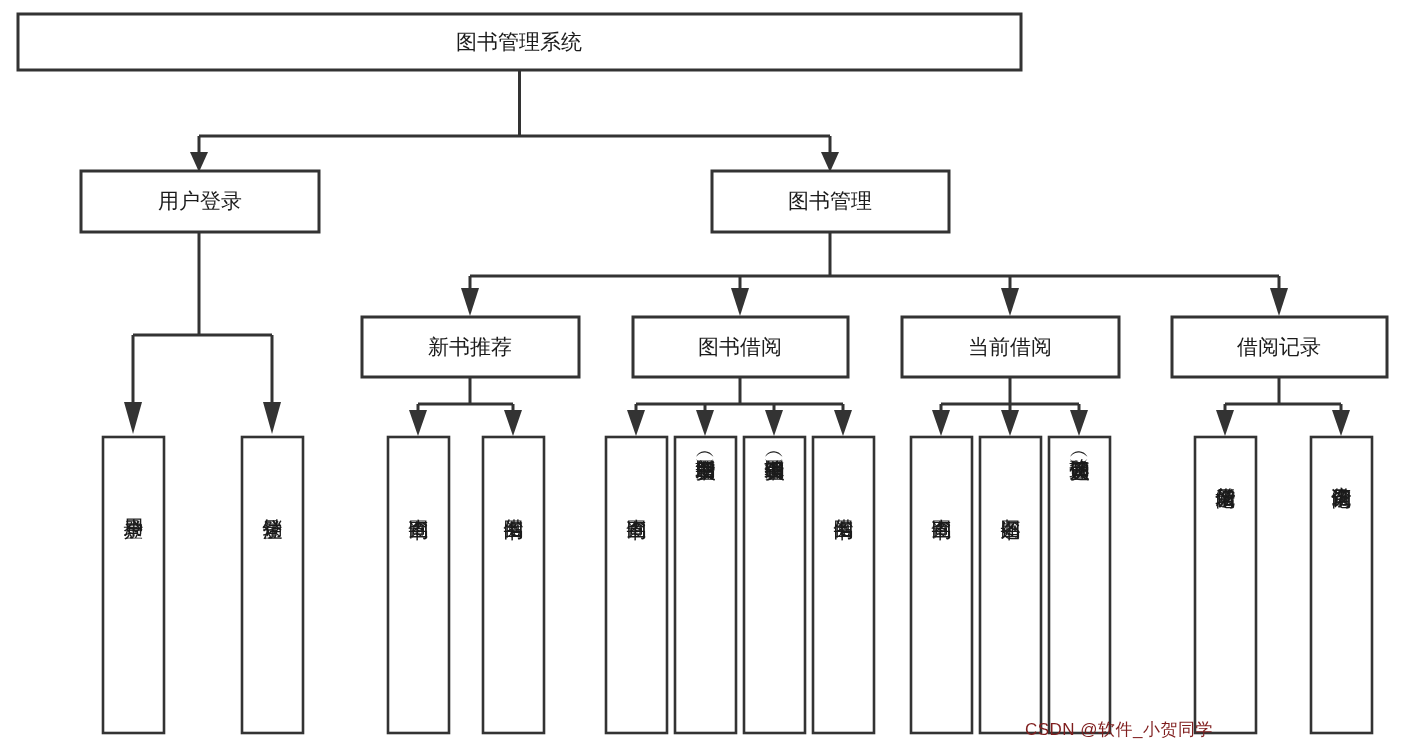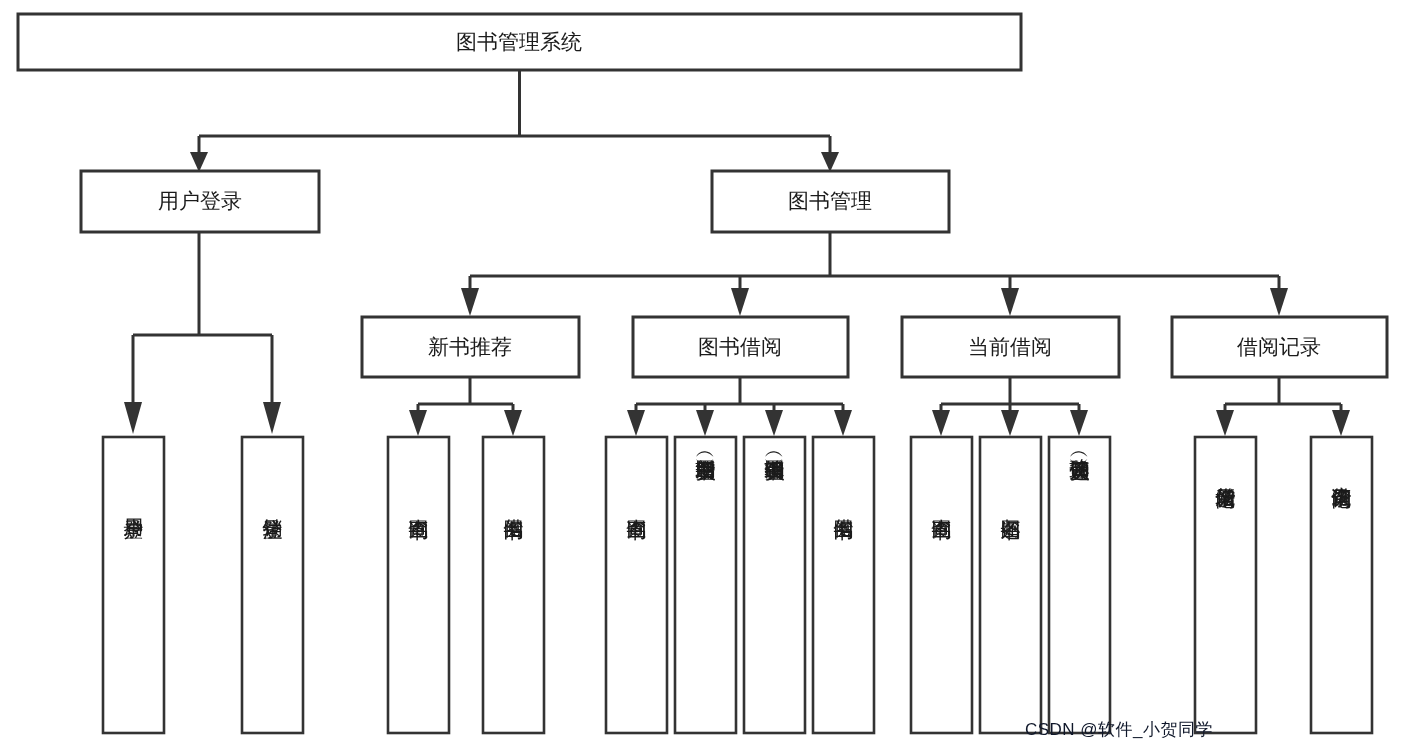--- a/index.html
+++ b/index.html
@@ -74,21 +74,21 @@
     letter-spacing: 0.5px;
     white-space: nowrap;
     text-align: center;
   }
   .watermark {
     position: absolute;
     right: 16px;
     bottom: 6px;
     font-family: "Liberation Sans", sans-serif;
     font-size: 17px;
-    color: #0f172a;
+    color: #7f1d1d;
     letter-spacing: 0.5px;
     white-space: nowrap;
   }
 </style>
 </head>
 <body>
 
 <div id="diagram-root">
 
   <svg id="flow" viewBox="0 0 1405 747" xmlns="http://www.w3.org/2000/svg">

